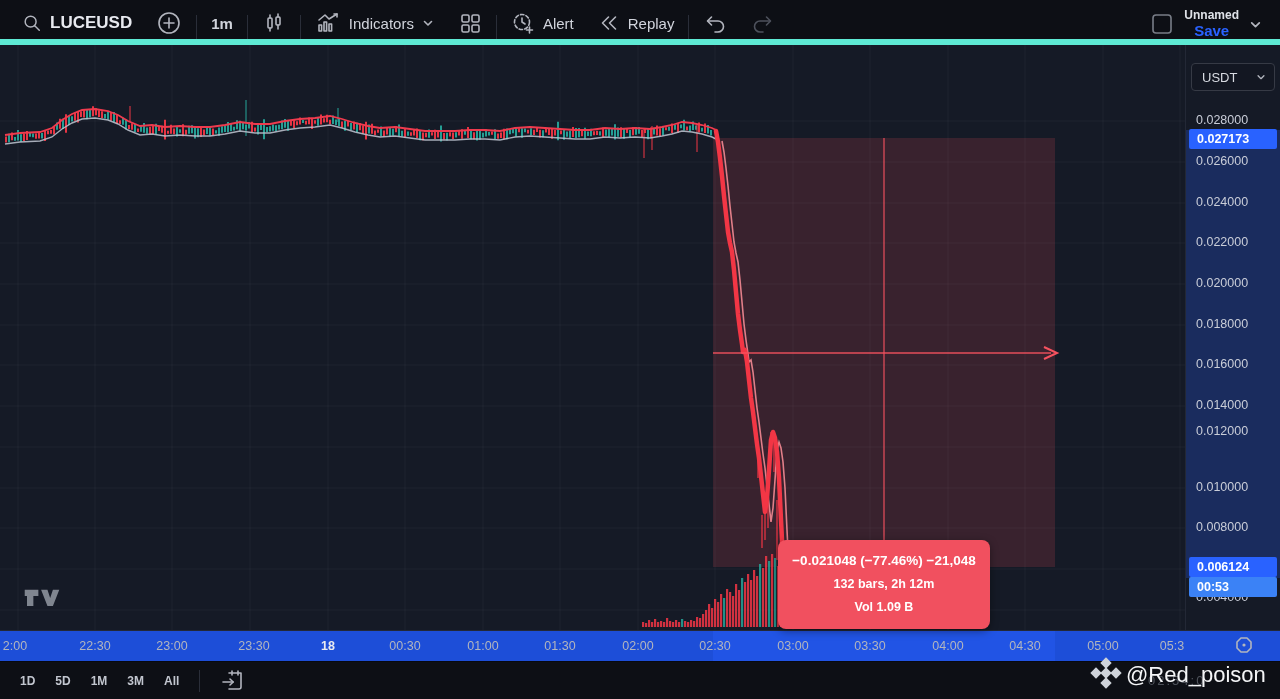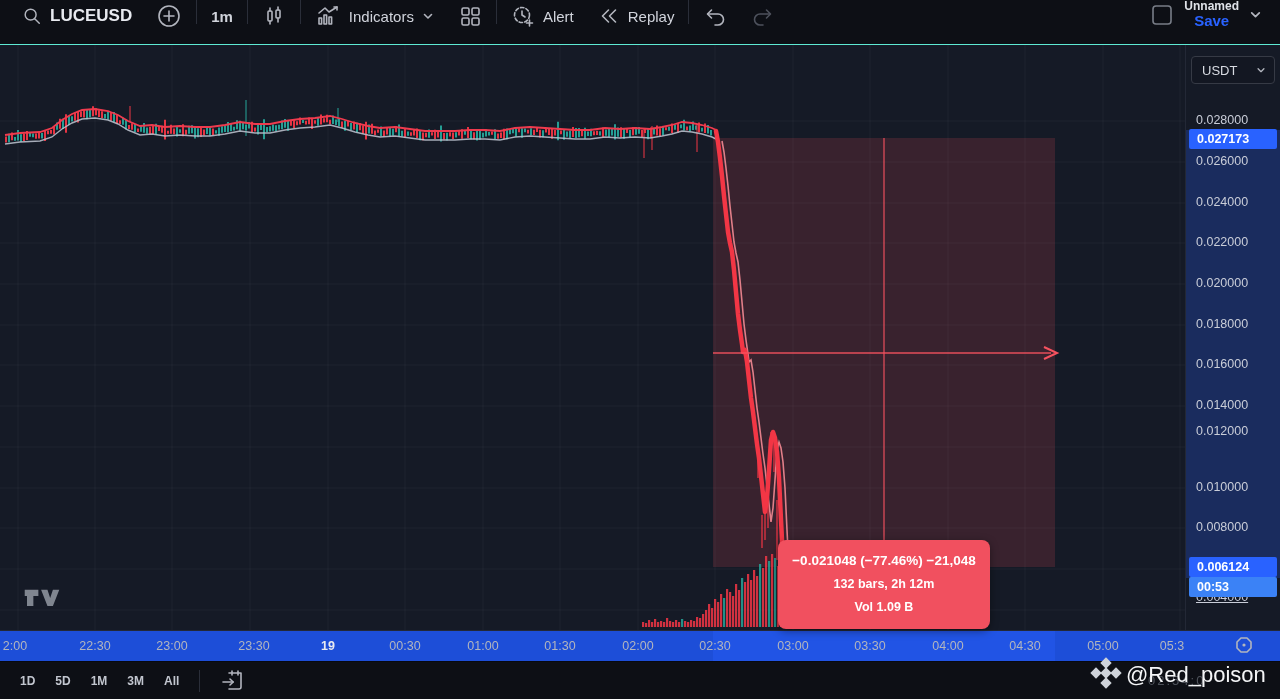--- a/index.html
+++ b/index.html
@@ -2,21 +2,21 @@
 <html><head>
 <meta charset="utf-8">
 <style>
   * { margin:0; padding:0; box-sizing:border-box; }
   html,body { background:#0d0f15; }
   body { font-family:"Liberation Sans", sans-serif; color:#d1d4dc; }
   #app { position:relative; width:1280px; height:699px; overflow:hidden; background:#151a26; }
 
   
   .topbar { position:absolute; top:0; left:0; width:1280px; height:45px; background:#0d0f15;
-            border-bottom:1px solid #5eead4; display:flex; align-items:flex-start; padding:0 12px 0 10px; z-index:30; }
+            border-bottom:6px solid #5eead4; display:flex; align-items:flex-end; padding:0 12px 0 10px; z-index:30; }
   .tb-group { display:flex; align-items:center; gap:8px; padding:0 12px; height:32px; border-radius:4px; cursor:pointer; }
   .tb-sep { width:1px; height:24px; background:#2a2e39; margin:0 2px; }
   .symbol-name { font-size:17px; font-weight:700; color:#e8eaf0; }
   .tb-label { font-size:15px; color:#d1d4dc; }
   .interval { font-size:15px; font-weight:600; color:#d1d4dc; }
   .icon { display:flex; align-items:center; justify-content:center; }
   .icon svg { stroke:#b2b5be; fill:none; stroke-width:1.6; stroke-linecap:round; stroke-linejoin:round; }
   .icon.dim svg { stroke:#4d515c; }
   .tb-right { margin-left:auto; display:flex; align-items:center; gap:10px; padding-right:6px; }
   .layout-block { display:flex; flex-direction:column; align-items:center; line-height:1.1; cursor:pointer; }
@@ -31,21 +31,21 @@
     box-shadow:0 2px 8px rgba(0,0,0,.4); cursor:pointer; }
   .measure-tooltip .l1 { font-size:13.5px; font-weight:700; color:#fff; line-height:24px; }
   .measure-tooltip .l2, .measure-tooltip .l3 { font-size:12.5px; font-weight:600; color:#fff; line-height:23px; }
 
   .tv-logo { position:absolute; left:22px; top:586px; z-index:5; opacity:.85; }
 
   
   .price-axis { position:absolute; left:1185px; top:45px; width:95px; height:585px; background:#151a26;
     border-left:1px solid #232836; z-index:6; cursor:ns-resize; overflow:hidden; }
   .axis-blue-overlay { position:absolute; left:0; top:85px; width:95px; height:448px; background:rgba(41,98,255,.26); }
-  .currency-btn { position:absolute; left:5px; top:11px; width:84px; height:28px; background:#131722;
+  .currency-btn { position:absolute; left:5px; top:18px; width:84px; height:28px; background:#131722;
     border:1px solid #363a45; border-radius:4px; display:flex; align-items:center; justify-content:space-between;
     padding:0 8px 0 10px; font-size:13px; color:#d8dbe2; cursor:pointer; z-index:3; }
   .ptick { position:absolute; left:10px; font-size:12.5px; color:#c9cdd8; z-index:2; }
   .axis-badge { position:absolute; left:3px; width:88px; height:20px; border-radius:2px; z-index:4;
     font-size:12.5px; font-weight:600; color:#fff; display:flex; align-items:center; padding-left:8px; }
   .badge-blue { background:#2962ff; }
   .badge-red { background:#3b82f6; }
 
   
   .time-axis { position:absolute; left:0; top:630px; width:1280px; height:31px; background:#1d4ed8;
@@ -545,21 +545,21 @@
         <span class="ptick" style="top: 109px;">0.026000</span>
         <span class="ptick" style="top: 150px;">0.024000</span>
         <span class="ptick" style="top: 190px;">0.022000</span>
         <span class="ptick" style="top: 231px;">0.020000</span>
         <span class="ptick" style="top: 272px;">0.018000</span>
         <span class="ptick" style="top: 312px;">0.016000</span>
         <span class="ptick" style="top: 353px;">0.014000</span>
         <span class="ptick" style="top: 379px;">0.012000</span>
         <span class="ptick" style="top: 435px; text-align: right;">0.010000</span>
         <span class="ptick" style="top: 475px;">0.008000</span>
-        <span class="ptick" style="top: 545px; text-decoration: underline;">0.004000</span>
+        <span class="ptick" style="top: 545px;">0.004000</span>
       </div>
     <div class="axis-badge badge-blue" style="top:84px;">0.027173</div>
     <div class="axis-badge badge-blue" style="top:512px;">0.006124</div>
     <div class="axis-badge badge-red" style="top:532px;">00:53</div>
     <div class="currency-btn">
       <span>USDT</span>
       <span class="icon">
         <svg width="10" height="10" viewBox="0 0 12 12">
             <path d="M2.5 4.5 L6 8 L9.5 4.5"></path>
           </svg>
@@ -567,21 +567,21 @@
     </div>
   </div>
 
   <div class="time-axis">
     <div class="time-highlight"></div>
     <div id="time-labels">
         <span class="ttick" style="left: 15px;">2:00</span>
         <span class="ttick" style="left: 95px;">22:30</span>
         <span class="ttick" style="left: 172px;">23:00</span>
         <span class="ttick" style="left: 254px;">23:30</span>
-        <span class="ttick bold" style="left: 328px;">19</span>
+        <span class="ttick bold" style="left: 328px;">18</span>
         <span class="ttick" style="left: 405px;">00:30</span>
         <span class="ttick" style="left: 483px;">01:00</span>
         <span class="ttick" style="left: 560px;">01:30</span>
         <span class="ttick" style="left: 638px;">02:00</span>
         <span class="ttick" style="left: 715px;">02:30</span>
         <span class="ttick" style="left: 793px;">03:00</span>
         <span class="ttick" style="left: 870px;">03:30</span>
         <span class="ttick" style="left: 948px;">04:00</span>
         <span class="ttick" style="left: 1025px;">04:30</span>
         <span class="ttick" style="left: 1103px;">05:00</span>

